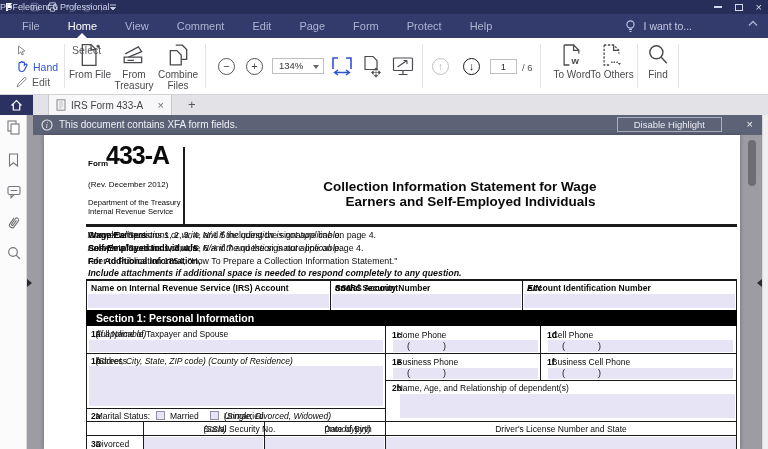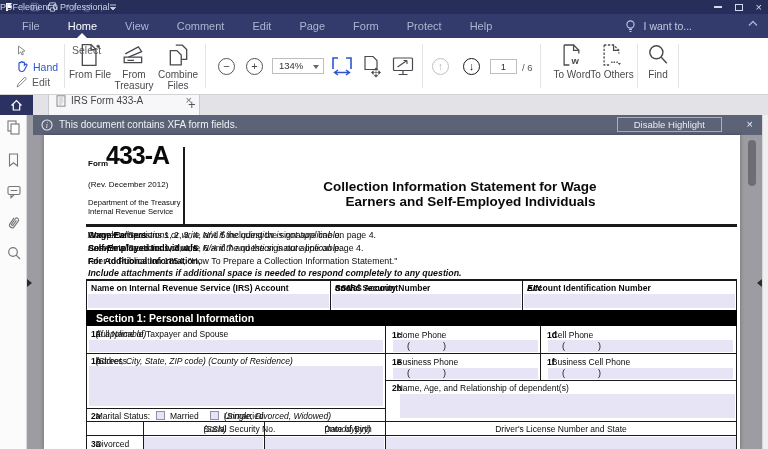--- a/index.html
+++ b/index.html
@@ -35,21 +35,21 @@
   .bigbtn svg { margin:0 auto 3px auto; }
   .circlebtn { position:absolute; width:17px; height:17px; border:1.4px solid #56565a; border-radius:50%; color:#444; font-size:11px; line-height:14px; text-align:center; }
   .zoomdd { position:absolute; left:272px; top:20px; width:52px; height:16px; border:1px solid #bfbfc3; background:#fff; font-size:9.5px; color:#333; line-height:14px; padding-left:6px; }
   .zoomdd .ddcaret { position:absolute; right:4px; top:6px; width:0; height:0; border-left:3.5px solid transparent; border-right:3.5px solid transparent; border-top:4px solid #666; }
   .pageinput { position:absolute; left:490px; top:21px; width:27px; height:15px; border:1px solid #bfbfc3; font-size:9.5px; text-align:center; color:#333; background:#fff; font-family:"Liberation Sans",sans-serif; }
   .pagetotal { position:absolute; left:522px; top:24px; font-size:9.5px; color:#555; }
 
   
   .tabrow { left:0; top:95px; width:768px; height:20px; background:#e3e3e7; }
   .homebtn { position:absolute; left:0; top:0; width:33px; height:20px; background:#2b3261; display:flex; align-items:center; justify-content:center; }
-  .tab { position:absolute; left:48px; top:0; width:152px; height:20px; background:#f7f7f9; border-left:1px solid #c9c9cd; border-right:1px solid #c9c9cd; display:flex; }
+  .tab { position:absolute; left:48px; top:0; width:124px; height:20px; background:#f7f7f9; border-left:1px solid #c9c9cd; border-right:1px solid #c9c9cd; display:flex; align-items:center; }
   .tab .ttl { font-size:10px; color:#45454a; margin-left:5px; white-space:nowrap; }
   .tab .tclose { position:absolute; right:7px; color:#707076; font-size:11px; line-height:10px; }
   .newtab { position:absolute; left:188px; top:2px; color:#56565a; font-size:13px; }
 
   
   .notif { left:33px; top:115px; width:729px; height:20px; background:#5d6376; }
   .notif .msg { position:absolute; left:26px; top:4px; font-size:10px; color:#eef0f6; }
   .notif .btn { position:absolute; right:40px; top:2px; height:15px; border:1px solid #a9aec0; font-size:9.5px; color:#e8eaf2; line-height:13px; padding:0 16px; }
   .notif .nclose { position:absolute; right:9px; top:3px; color:#f0f1f7; font-size:11px; }
 

